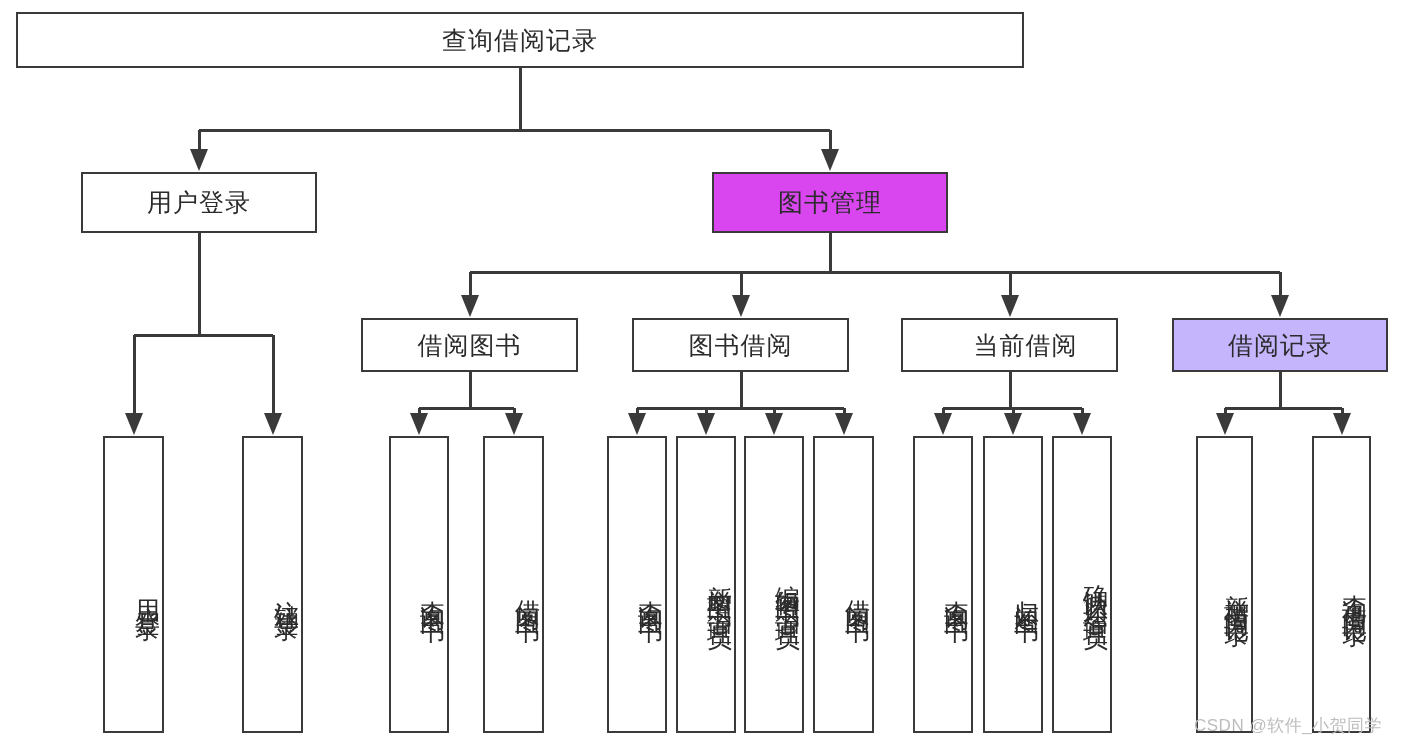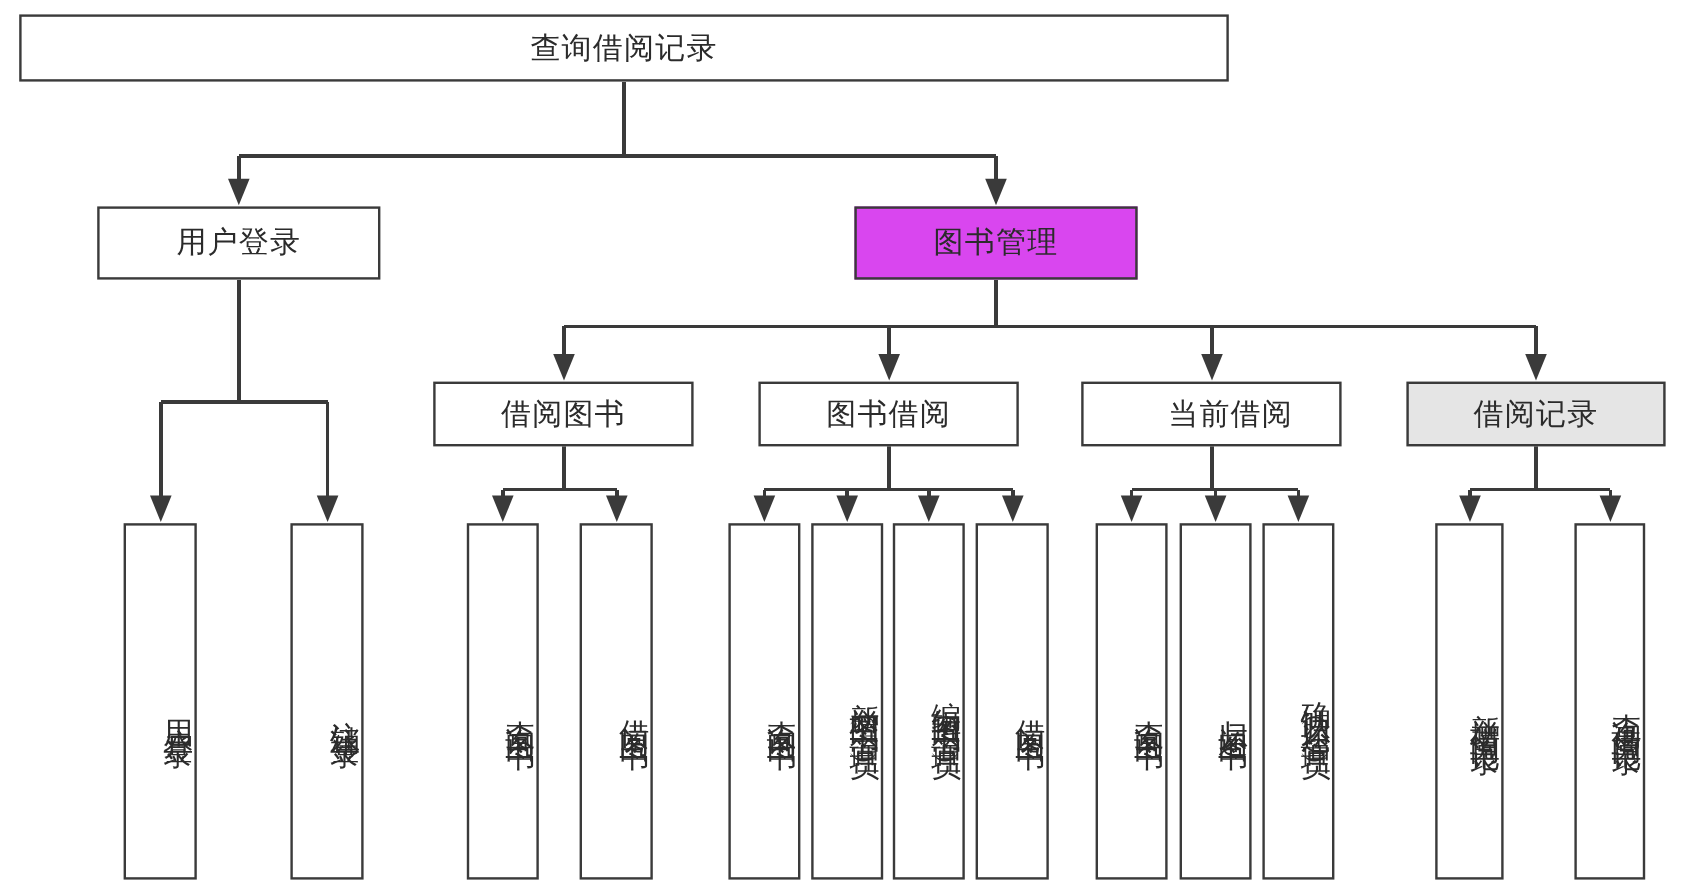--- a/index.html
+++ b/index.html
@@ -130,21 +130,21 @@
       </div>
       <div class="node horizontal" style="left: 361px; top: 318px; width: 217px; height: 54px; border-color: rgb(58, 58, 58); background: rgb(255, 255, 255); color: rgb(43, 43, 43);">
         <span class="node-label">借阅图书</span>
       </div>
       <div class="node horizontal" style="left: 632px; top: 318px; width: 217px; height: 54px; border-color: rgb(58, 58, 58); background: rgb(255, 255, 255); color: rgb(43, 43, 43); text-align: center;">
         <span class="node-label">图书借阅</span>
       </div>
       <div class="node horizontal" style="left: 901px; top: 318px; width: 217px; height: 54px; border-color: rgb(58, 58, 58); background: rgb(255, 255, 255); color: rgb(43, 43, 43); padding-left: 32px;">
         <span class="node-label">当前借阅</span>
       </div>
-      <div class="node horizontal" style="left: 1172px; top: 318px; width: 216px; height: 54px; border-color: rgb(58, 58, 58); background: #e5e5e5; color: rgb(43, 43, 43);">
+      <div class="node horizontal" style="left: 1172px; top: 318px; width: 216px; height: 54px; border-color: rgb(58, 58, 58); background: #c4b5fd; color: rgb(43, 43, 43);">
         <span class="node-label">借阅记录</span>
       </div>
       <div class="node vertical" style="left: 103px; top: 436px; width: 61px; height: 297px; border-color: rgb(58, 58, 58); background: rgb(255, 255, 255); color: rgb(43, 43, 43);">
         <span class="node-label">用户登录</span>
       </div>
       <div class="node vertical" style="left: 242px; top: 436px; width: 61px; height: 297px; border-color: rgb(58, 58, 58); background: rgb(255, 255, 255); color: rgb(43, 43, 43);">
         <span class="node-label">注销登录</span>
       </div>
       <div class="node vertical" style="left: 389px; top: 436px; width: 60px; height: 297px; border-color: rgb(58, 58, 58); background: rgb(255, 255, 255); color: rgb(43, 43, 43);">
         <span class="node-label">查询图书</span>
@@ -173,13 +173,14 @@
       <div class="node vertical" style="left: 1052px; top: 436px; width: 60px; height: 297px; border-color: rgb(58, 58, 58); background: rgb(255, 255, 255); color: rgb(43, 43, 43);">
         <span class="node-label">确认归还（管理员）</span>
       </div>
       <div class="node vertical" style="left: 1196px; top: 436px; width: 57px; height: 297px; border-color: rgb(58, 58, 58); background: rgb(255, 255, 255); color: rgb(43, 43, 43);">
         <span class="node-label">新增借阅记录</span>
       </div>
       <div class="node vertical" style="left: 1312px; top: 436px; width: 59px; height: 297px; border-color: rgb(58, 58, 58); background: rgb(255, 255, 255); color: rgb(43, 43, 43);">
         <span class="node-label">查询借阅记录</span>
       </div>
     </div>
+  <div class="watermark" style="left: 1194px; top: 714px;">CSDN @软件_小贺同学</div>
 </div>
 
 </body></html>

